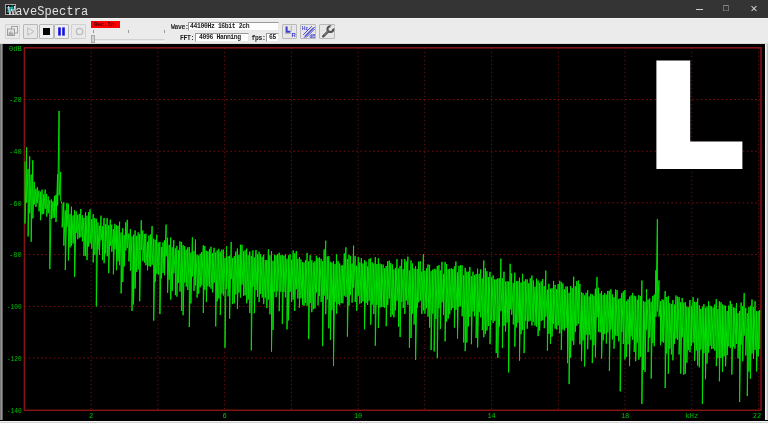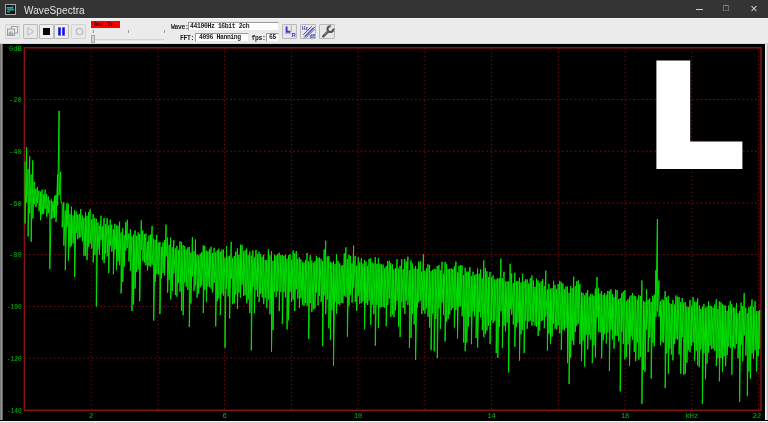--- a/index.html
+++ b/index.html
@@ -1,20 +1,20 @@
 <!DOCTYPE html>
 <html><head><meta charset="utf-8">
 <style>
 * { margin:0; padding:0; box-sizing:border-box; }
 html,body { width:768px; height:423px; background:#000; overflow:hidden;
   font-family:"Liberation Sans", sans-serif; }
 #win { position:absolute; left:0; top:0; width:768px; height:423px; }
 #titlebar { position:absolute; left:0; top:0; width:768px; height:18px; background:#343434; }
 #appicon { position:absolute; left:5px; top:3.5px; width:11px; height:11px; }
-#title { position:absolute; left:24px; top:4.5px; font-size:10px; color:#e2e2e2; letter-spacing:0.1px; }
+#title { position:absolute; left:8px; top:4.5px; font-size:12px; color:#e2e2e2; letter-spacing:0.1px;font-family:Liberation Mono, monospace; }
 .cap { position:absolute; top:0; width:28px; height:18px; color:#d0d0d0; text-align:center; font-size:10px; line-height:17px; }
 #toolbar { position:absolute; left:0; top:18px; width:768px; height:26px; background:#ebebeb; border-top:1px solid #f5f5f5; border-bottom:1px solid #d8d8d8; }
 .tbtn { position:absolute; top:4.5px; width:15px; height:15.5px; background:#e7e7e7;
   border:1px solid #b9b9b9; border-radius:1px; }
 .tbtn.flat { border-color:#d2d2d2; background:#e9e9e9; }
 #recin { position:absolute; left:91px; top:1.5px; width:29px; height:7.5px; background:#fb0000;
   color:#4a0000; font-family:"Liberation Mono",monospace; font-size:6px; font-weight:bold;
   text-align:center; line-height:7.5px; letter-spacing:-0.3px; }
 #slider { position:absolute; left:89px; top:11px; width:78px; height:14px; }
 #groove { position:absolute; left:2px; top:9px; width:74px; height:3px; background:#e4e4e4;

